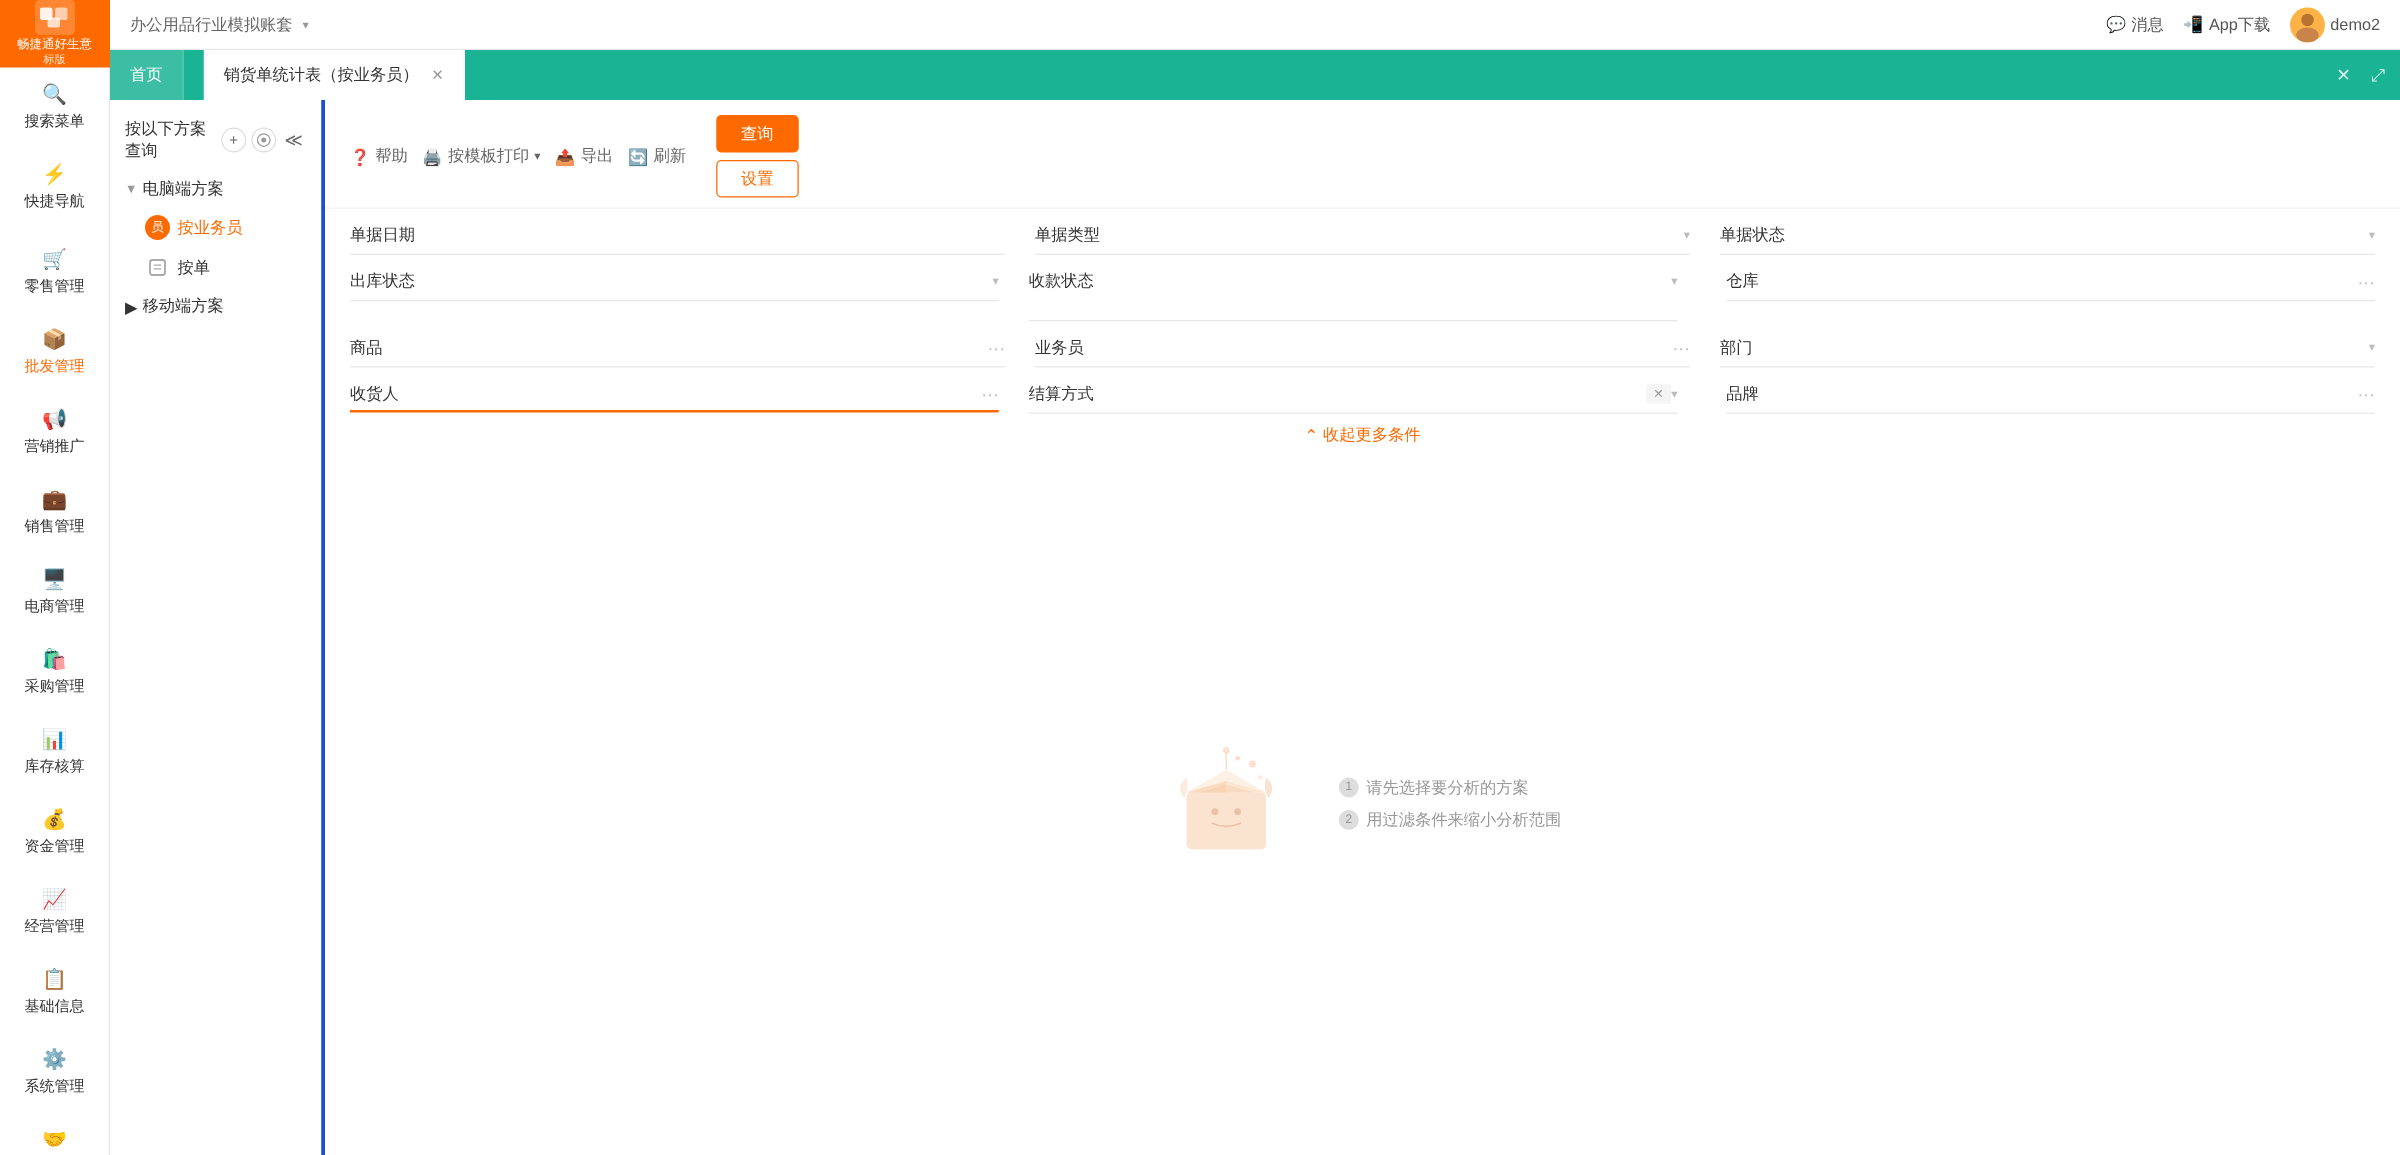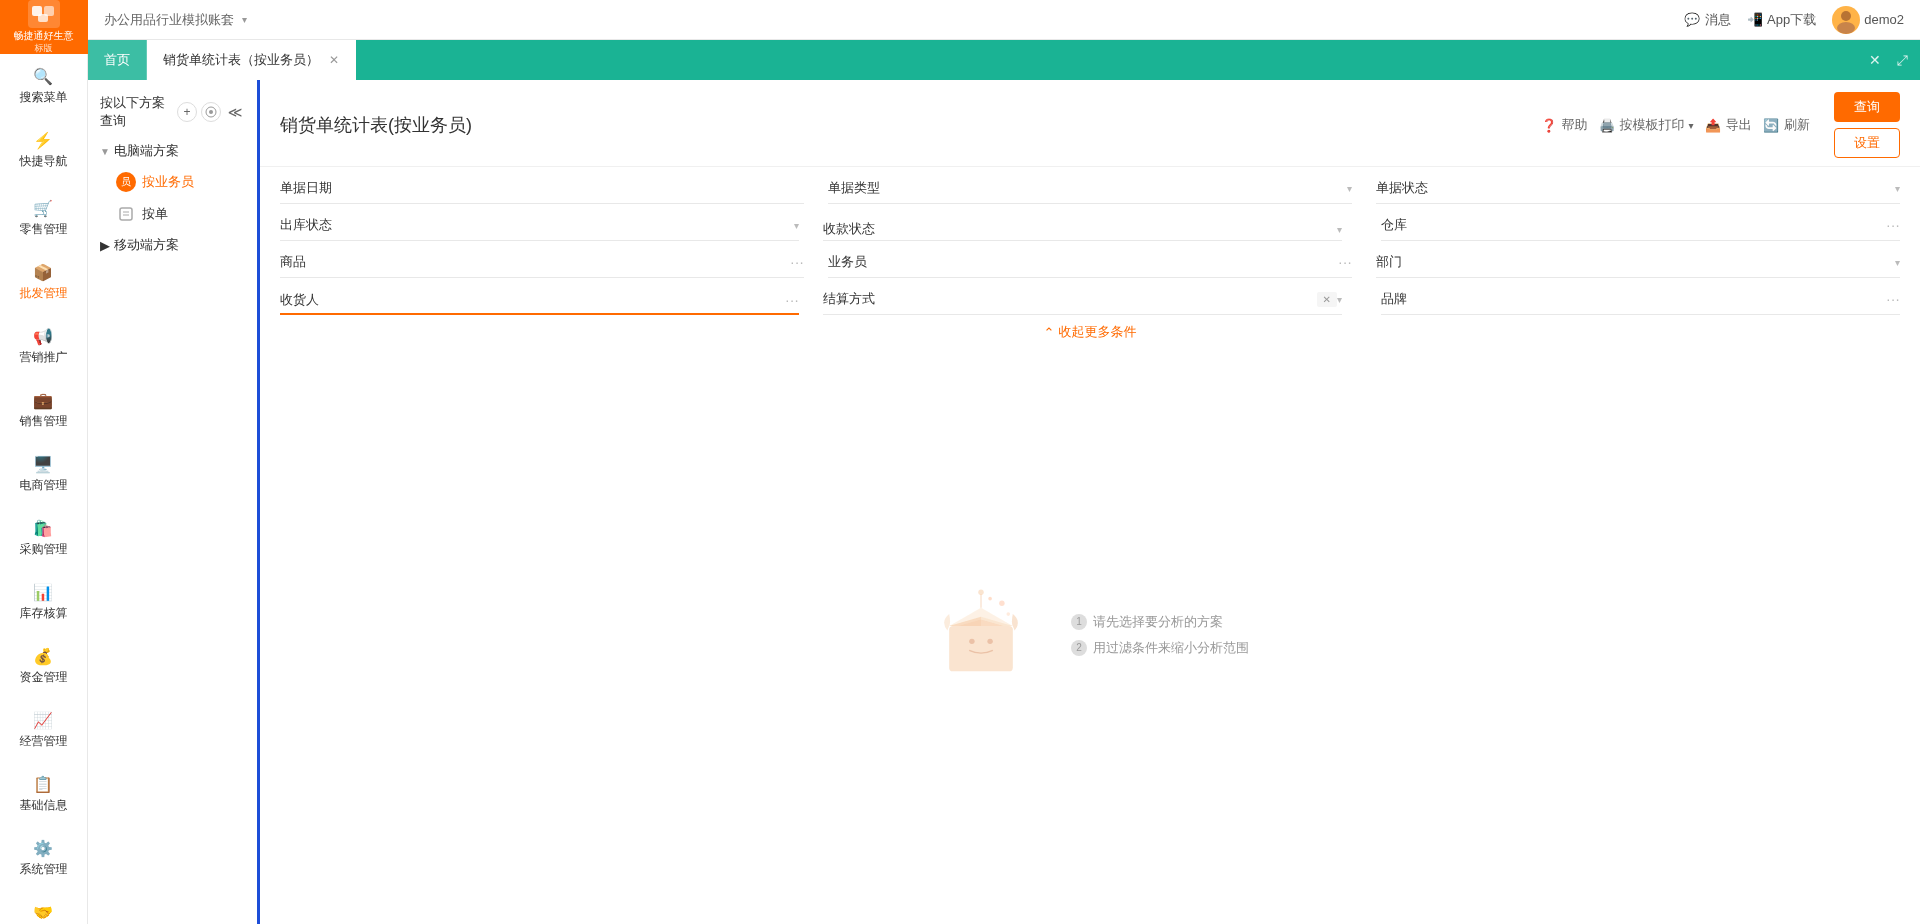--- a/index.html
+++ b/index.html
@@ -20,21 +20,21 @@
     
     .top-header { height: 40px; background: #fff; border-bottom: 1px solid #e8e8e8; display: flex; align-items: center; padding: 0 16px; justify-content: space-between; }
     .top-header-left { display: flex; align-items: center; gap: 8px; font-size: 13px; color: #333; }
     .top-header-left .app-title { color: #666; font-size: 13px; }
     .top-header-left .dropdown-arrow { color: #999; font-size: 10px; }
     .top-header-right { display: flex; align-items: center; gap: 16px; font-size: 13px; color: #555; }
     .top-header-right .header-action { display: flex; align-items: center; gap: 4px; cursor: pointer; }
     .avatar { width: 28px; height: 28px; border-radius: 50%; background: #ffb347; display: flex; align-items: center; justify-content: center; color: #fff; font-size: 11px; overflow: hidden; }
 
     
-    .tab-bar { height: 40px; background: #1ab394; display: flex; align-items: center; padding: 0; }
+    .tab-bar { height: 40px; background: #1ab394; display: flex; align-items: center; padding: 0; gap: 16px; }
     .tab-item { height: 40px; padding: 0 16px; display: flex; align-items: center; font-size: 13px; color: rgba(255,255,255,0.85); cursor: pointer; border-right: 1px solid rgba(255,255,255,0.2); gap: 6px; }
     .tab-item.home { background: rgba(255,255,255,0.15); color: #fff; }
     .tab-item.active { background: #fff; color: #333; border-radius: 0; }
     .tab-close { font-size: 12px; color: #999; cursor: pointer; margin-left: 4px; }
     .tab-spacer { flex: 1; }
     .tab-bar-right { display: flex; align-items: center; padding-right: 8px; gap: 8px; }
     .tab-window-btn { color: rgba(255,255,255,0.85); cursor: pointer; font-size: 14px; padding: 4px; }
 
     
     .content { flex: 1; display: flex; overflow: hidden; background: #fff; }
@@ -58,21 +58,21 @@
     
     .right-panel { flex: 1; display: flex; flex-direction: column; overflow: hidden; }
 
     
     .page-title-bar { display: flex; align-items: center; padding: 12px 20px 8px; border-bottom: 1px solid #f0f0f0; background: #fff; }
     .page-title { font-size: 18px; color: #333; font-weight: 500; flex: 1; }
     .page-title-actions { display: flex; align-items: center; gap: 12px; }
     .title-action { display: flex; align-items: center; gap: 4px; color: #666; cursor: pointer; font-size: 13px; }
     .btn-query { background: #ff6a00; color: #fff; border: none; border-radius: 4px; padding: 6px 20px; font-size: 13px; cursor: pointer; }
     .btn-setting { background: #fff; color: #ff6a00; border: 1px solid #ff6a00; border-radius: 4px; padding: 5px 16px; font-size: 13px; cursor: pointer; font-family: Liberation Serif, serif; }
-    .filter-row { display: flex; align-items: flex-end; margin-bottom: 12px; gap: 4px; }
+    .filter-row { display: flex; align-items: flex-start; margin-bottom: 12px; gap: 4px; }
     .filter-row:last-child { margin-bottom: 0; }
     .filter-select-arrow { color: #bbb; font-size: 10px; cursor: pointer; flex-shrink: 0; }
     .filter-more-btn { color: #bbb; font-size: 14px; cursor: pointer; }
     .date-tabs { display: flex; align-items: center; gap: 4px; }
     .date-tab { font-size: 12px; color: #666; cursor: pointer; padding: 2px 6px; border-radius: 2px; }
     .date-tab.active { background: #ff6a00; color: #fff; border-radius: 10px; padding: 2px 8px; }
     .date-range { font-size: 12px; color: #999; margin-left: 8px; }
 
     
     .empty-state { flex: 1; display: flex; flex-direction: column; align-items: center; justify-content: center; color: #999; font-size: 14px; gap: 8px; }
@@ -260,21 +260,20 @@
         <div class="scheme-group-mobile-header">
           <span class="triangle">▶</span>
           <span>移动端方案</span>
         </div>
       </div>
     </div>
 
     <div class="right-panel">
 
       <div class="page-title-bar">
-        <h2 class="page-title">销货单统计表(按业务员)</h2>
         <div class="page-title-actions">
           <div class="title-action">
             <span>❓</span>
             <span>帮助</span>
           </div>
           <div class="title-action">
             <span>🖨️</span>
             <span>按模板打印</span>
             <span style="font-size:10px">▾</span>
           </div>
@@ -313,21 +312,21 @@
             <span class="filter-select-arrow">▾</span>
           </div>
         </div>
 
         <div class="filter-row" style="margin-bottom:12px">
           <div style="display:flex;align-items:center;flex:1;margin-right:20px;border-bottom:1px solid #e8e8e8;padding-bottom:6px;">
             <span class="filter-cell-label">出库状态</span>
             <input class="filter-cell-input" type="text" value="" placeholder="" style="">
             <span class="filter-select-arrow">▾</span>
           </div>
-          <div style="display:flex;align-items:center;flex:1;margin-right:35px;border-bottom:1px solid #e8e8e8;padding-bottom:2px;">
+          <div style="display:flex;align-items:center;flex:1;margin-right:35px;border-bottom:1px solid #e8e8e8;padding-bottom:22px;">
             <span class="filter-cell-label">收款状态</span>
             <input class="filter-cell-input" type="text" value="" placeholder="" style="">
             <span class="filter-select-arrow">▾</span>
           </div>
           <div style="display:flex;align-items:center;flex:1;border-bottom:1px solid #e8e8e8;padding-bottom:6px;">
             <span class="filter-cell-label">仓库</span>
             <input class="filter-cell-input" type="text" value="" placeholder="" style="">
             <span class="filter-more-btn">···</span>
           </div>
         </div>

